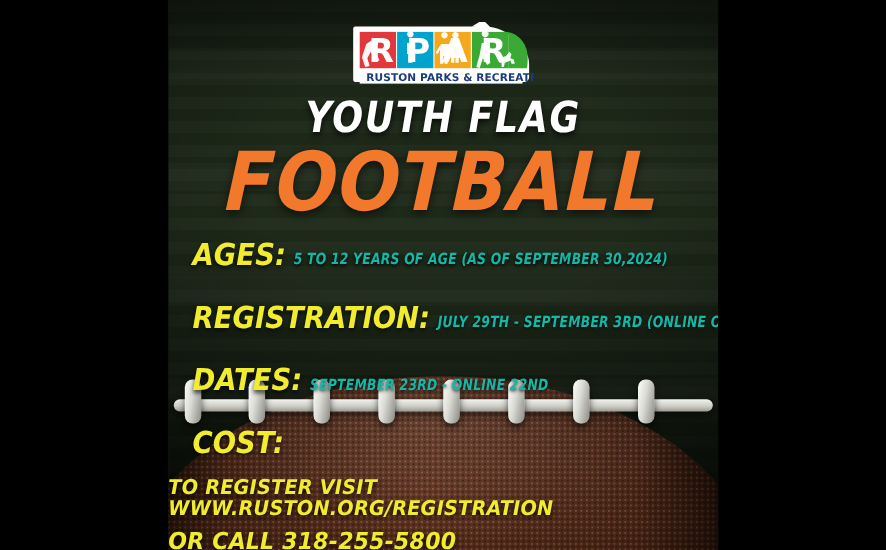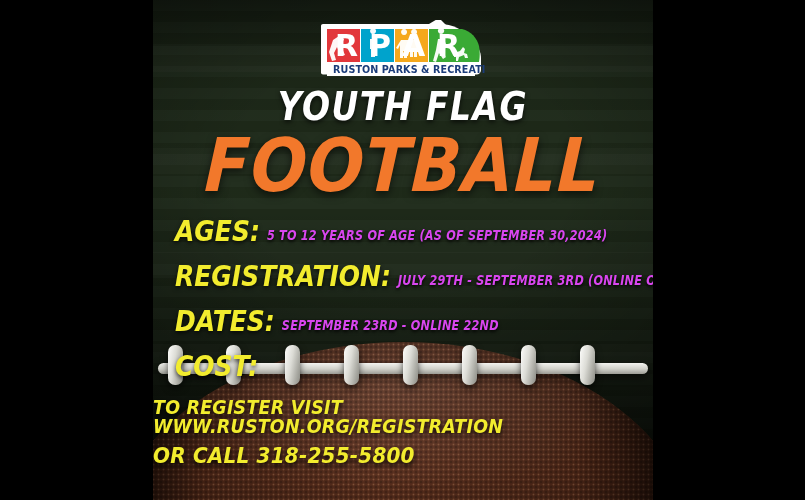--- a/index.html
+++ b/index.html
@@ -184,41 +184,41 @@
   }
 
   
   #info-list {
     margin-top: 24px;
     width: 100%;
     padding: 0 22px;
     box-sizing: border-box;
     display: flex;
     flex-direction: column;
-    gap: 20px;
+    gap: 32px;
   }
   .info-row {
     display: flex;
     align-items: baseline;
     gap: 7px;
   }
   .info-label {
     color: #F2EC2E;
     font-size: 25px;
     font-weight: 700;
     font-style: italic;
     font-family: "DejaVu Sans", sans-serif;
     letter-spacing: 0px;
     line-height: 1;
     transform: scaleY(1.1);
     text-shadow: 0 2px 4px rgba(0,0,0,0.7);
     white-space: nowrap;
   }
   .info-value {
-    color: #d946ef;
+    color: #14b8a6;
     font-size: 12.5px;
     font-weight: 700;
     font-style: italic;
     font-family: "DejaVu Sans Condensed", "DejaVu Sans", sans-serif;
     letter-spacing: 0.2px;
     line-height: 1;
     transform: scaleY(1.12);
     text-shadow: 0 1px 3px rgba(0,0,0,0.85);
     white-space: nowrap;
     text-align: center;

